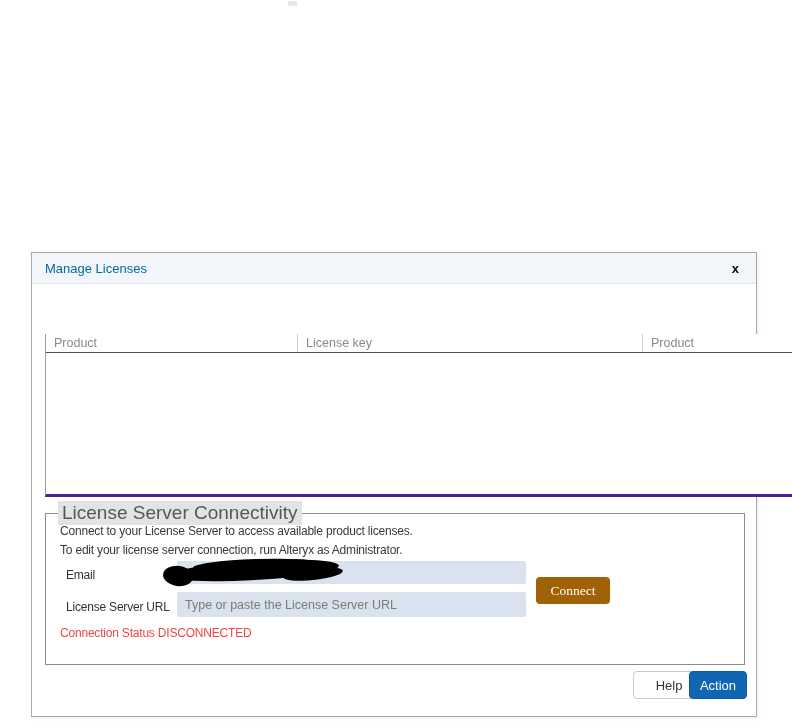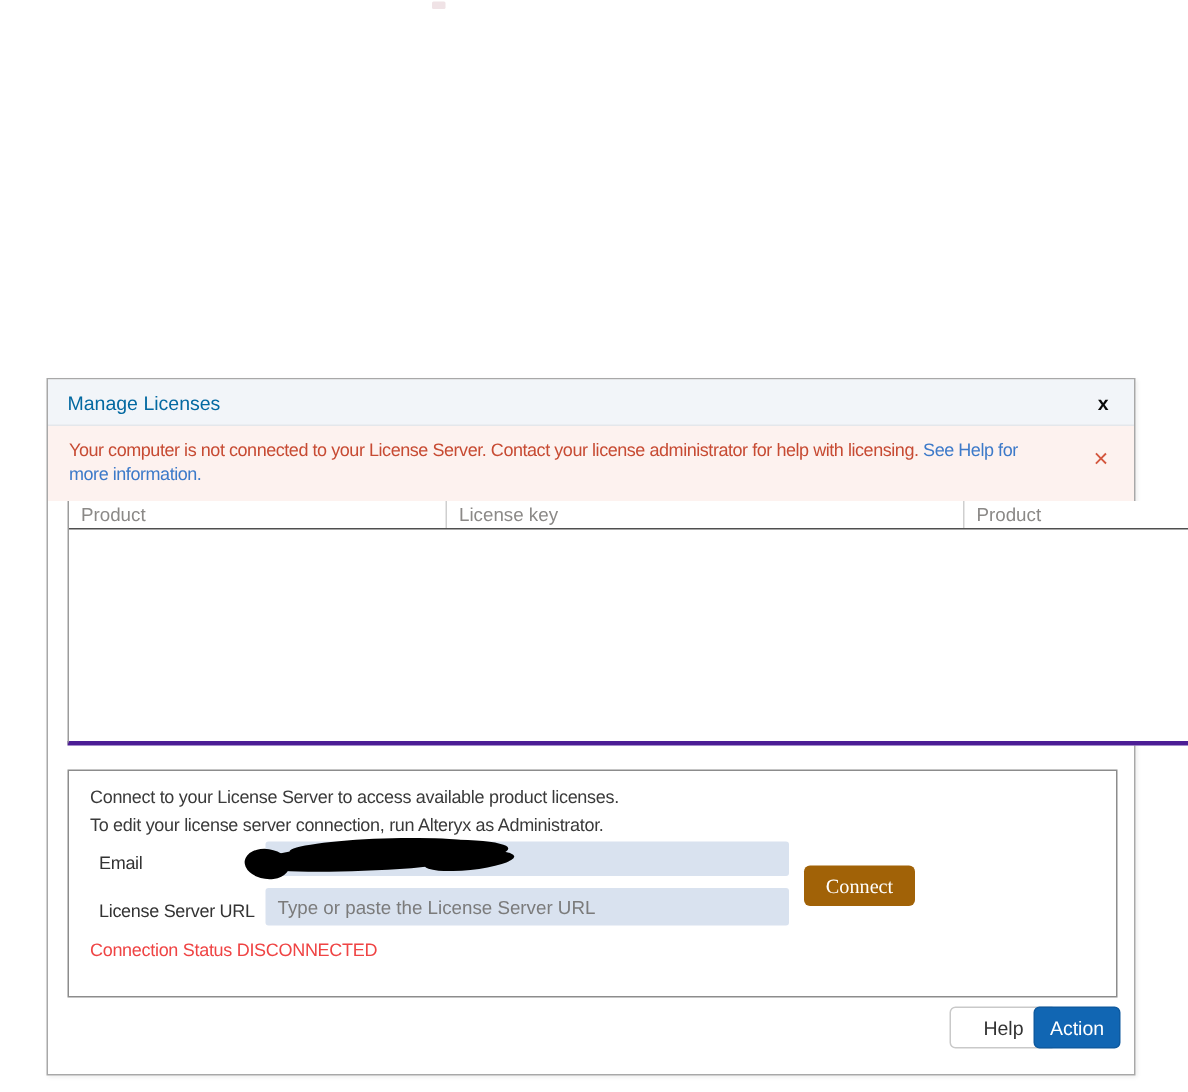--- a/index.html
+++ b/index.html
@@ -86,38 +86,32 @@
 
 <div class="top-artifact"></div>
 
 <div class="dialog">
 
   <div class="titlebar">
     <span class="titlebar-title">Manage Licenses</span>
     <span class="titlebar-close">x</span>
   </div>
 
-  <div class="banner">
-    <div class="banner-text">
-      <span>Your computer is not connected to your License Server. Contact your license administrator for help with licensing.</span>
-      <span class="banner-link">See Help for more information.</span>
-    </div>
-    <span class="banner-dismiss">×</span>
-  </div>
 
   <div class="license-table">
     <div class="lt-header">
       <div class="lt-col lt-col-product">Product</div>
       <div class="lt-col lt-col-key">License key</div>
       <div class="lt-col lt-col-action">Product</div>
     </div>
     <div class="lt-body"></div>
   </div>
 
   <div class="connectivity">
+    <div class="legend">License Server Connectivity</div>
     <div class="conn-line conn-line2">To edit your license server connection, run Alteryx as Administrator.</div>
     <div class="conn-line conn-line1">Connect to your License Server to access available product licenses.</div>
 
     <label class="field-label email-label">Email</label>
     <input class="text-input email-input" type="text" value="" style="">
     <div class="scribble">
       <span class="scr-a"></span>
         <span class="scr-b"></span>
         <span class="scr-c"></span>
         <span class="scr-d"></span>

